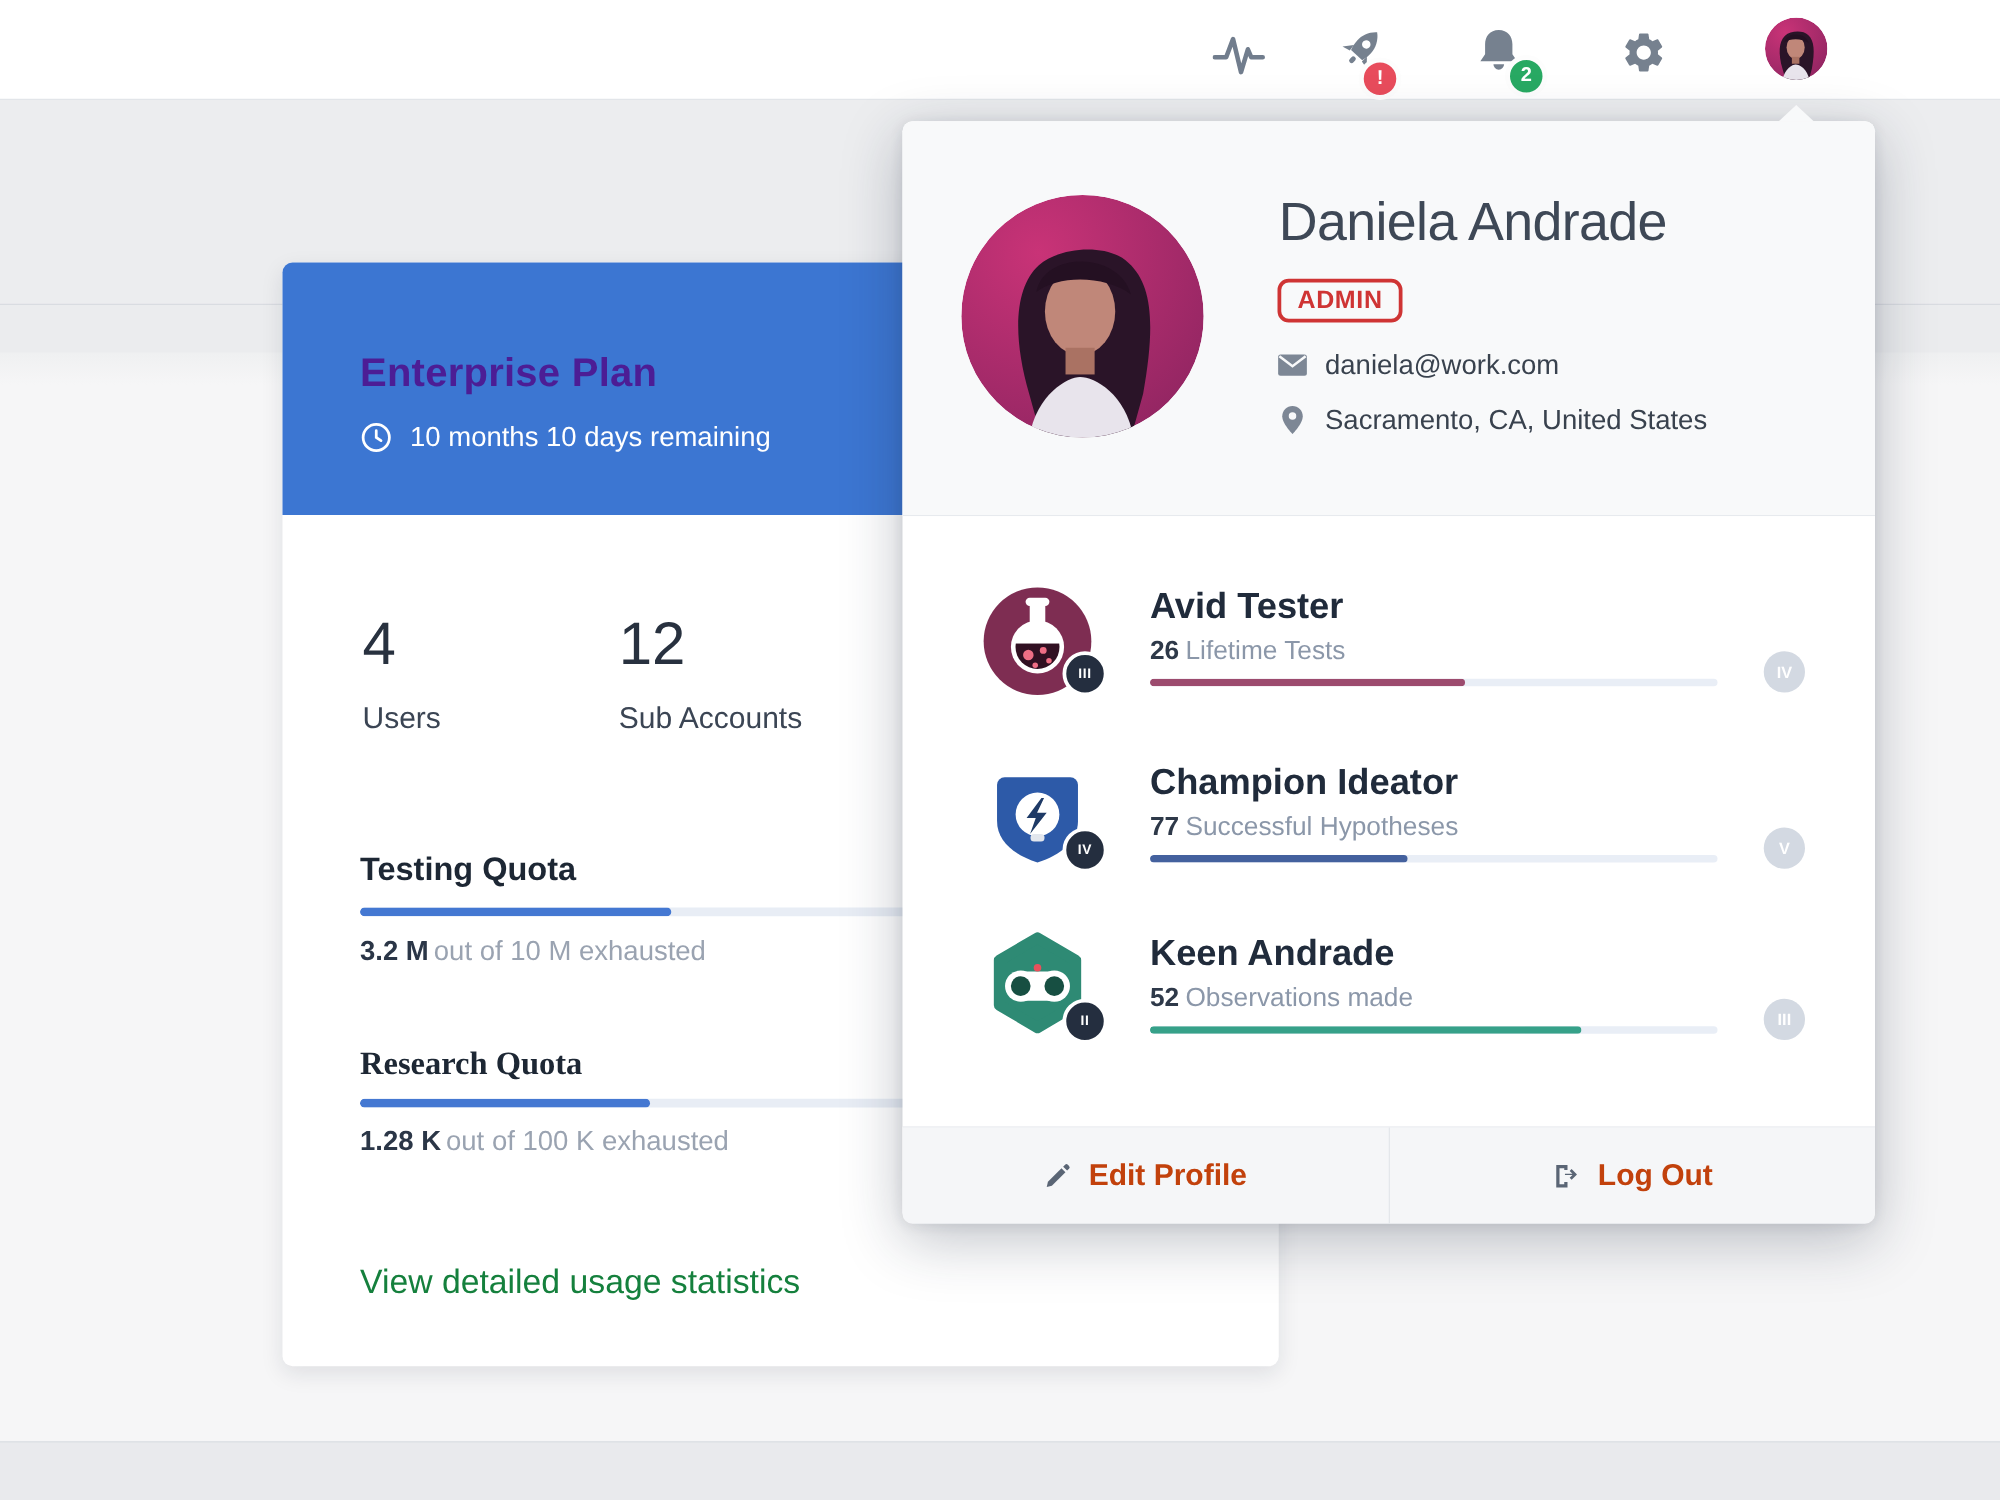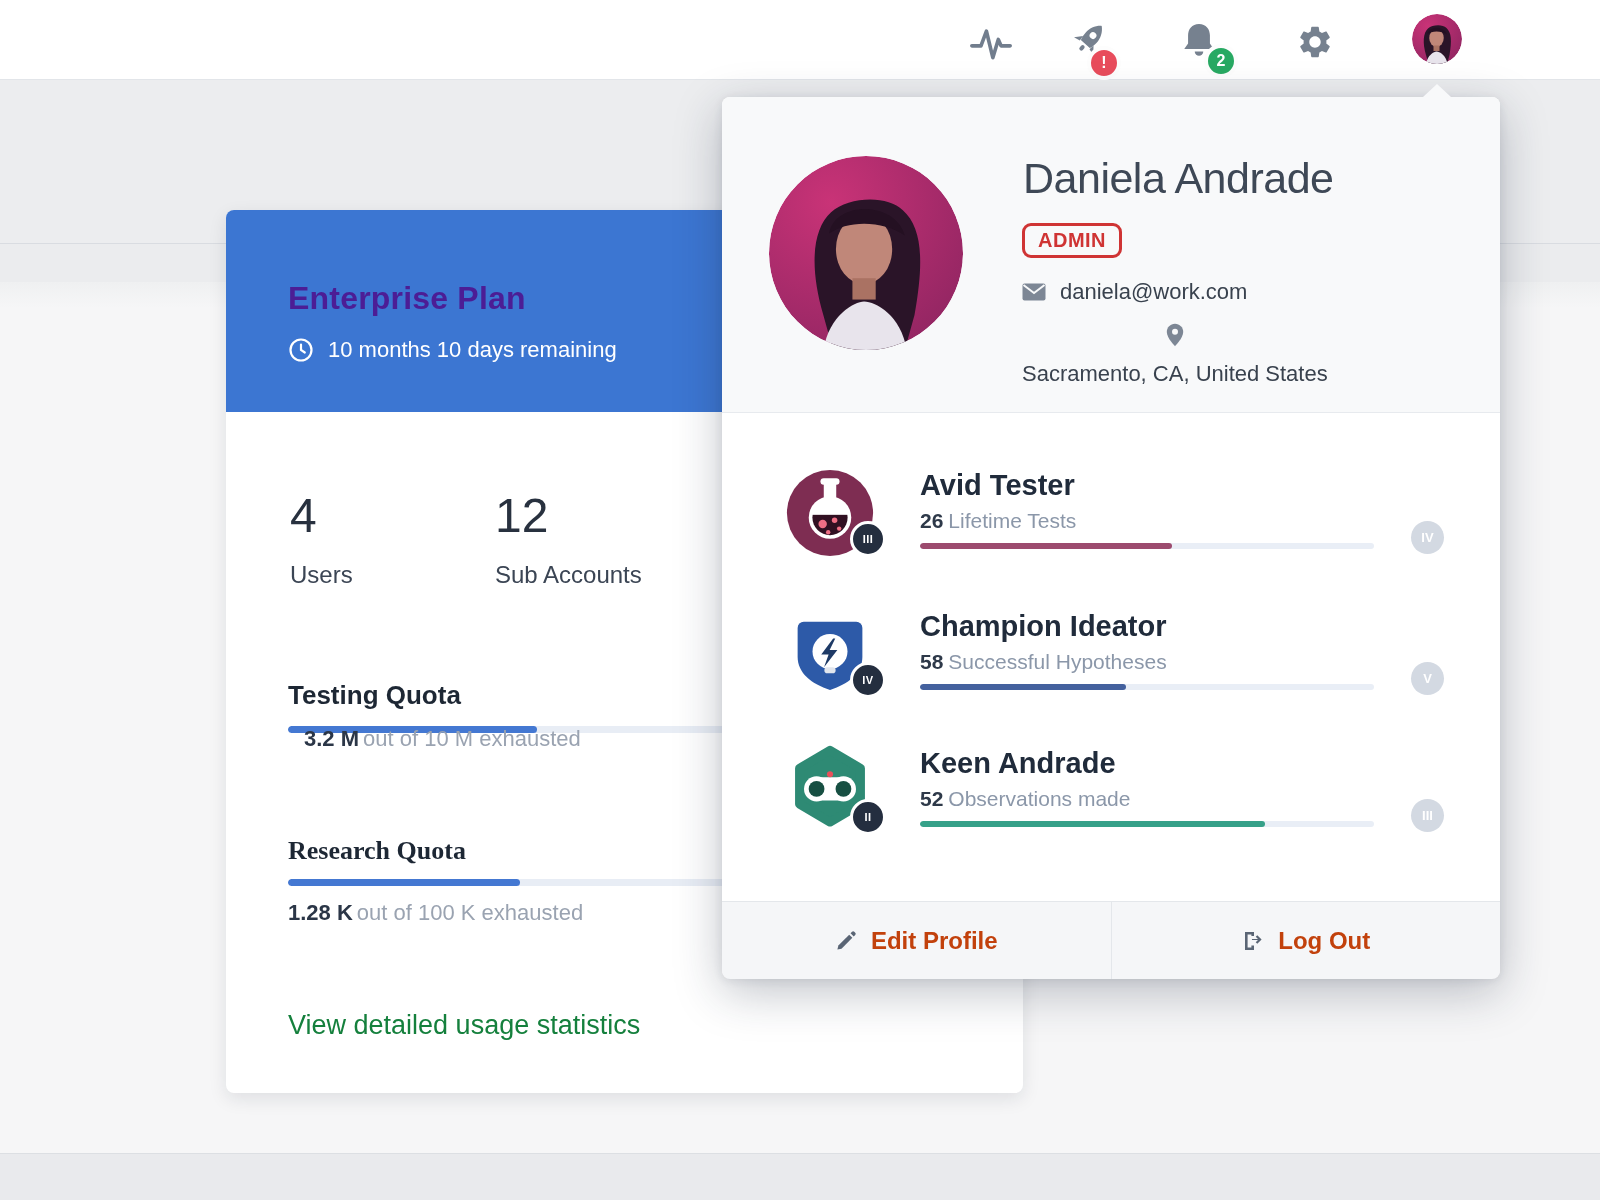--- a/index.html
+++ b/index.html
@@ -152,21 +152,21 @@
     </div>
     <div class="abs" style="left:269px;top:278px;">
       <div class="stat-num">12</div>
       <div class="stat-label">Sub Accounts</div>
     </div>
 
     <div class="abs quota-title" style="left:62px;top:470px;">Testing Quota</div>
     <div class="q-bar" style="top:516px;">
       <div class="q-fill" style="width: 37%; background: rgb(68, 120, 210);"></div>
     </div>
-    <div class="q-caption" style="top:516px;margin-left:16px;">
+    <div class="q-caption" style="top:538px;">
       <b>3.2 M</b><span>out of 10 M exhausted</span>
     </div>
 
     <div class="abs quota-title" style="left:62px;top:626px;font-family:Liberation Serif, serif;">Research Quota</div>
     <div class="q-bar" style="top:669px;">
       <div class="q-fill" style="width: 34.5%; background: rgb(68, 120, 210);"></div>
     </div>
     <div class="q-caption" style="top:690px;">
       <b>1.28 K</b><span>out of 100 K exhausted</span>
     </div>
@@ -195,21 +195,21 @@
     <div class="dd-contact" style="top:182px;">
       <span class="cicon">
         <svg width="24" height="18" viewBox="0 0 24 18">
           <rect x="0.5" y="0.5" width="23" height="17" rx="2" fill="#7d8795"></rect>
           <path d="M1.5 2 L12 10 L22.5 2" fill="none" stroke="#f8f9fa" stroke-width="2"></path>
         </svg>
       </span>
       <span>daniela@work.com</span>
     </div>
 
-    <div class="dd-contact" style="top:226px;flex-direction:column;">
+    <div class="dd-contact" style="top:226px;">
       <span class="cicon">
         <svg width="18" height="24" viewBox="0 0 18 24">
           <path d="M9 0.8 C4.4 0.8 0.8 4.4 0.8 9 c0 6 8.2 14.2 8.2 14.2 S17.2 15 17.2 9 C17.2 4.4 13.6 0.8 9 0.8 Z" fill="#7d8795"></path>
           <circle cx="9" cy="8.8" r="3" fill="#f8f9fa"></circle>
         </svg>
       </span>
       <span>Sacramento, CA, United States</span>
     </div>
 
     <div class="ach-row" style="top:372px;">
@@ -247,21 +247,21 @@
         <svg viewBox="0 0 48 48" width="84" height="84">
           <path d="M9 5 h30 a3.5 3.5 0 0 1 3.5 3.5 V25 c0 9.5-8 15.5-18.5 19 C13.5 40.5 5.5 34.5 5.5 25 V8.5 A3.5 3.5 0 0 1 9 5 Z" fill="#2d5aa8"></path>
           <circle cx="24" cy="22" r="10" fill="#ffffff"></circle>
           <rect x="20.8" y="31" width="6.4" height="3.4" rx="1.6" fill="#e2e6ed"></rect>
           <path d="M25.8 14.5 L19 23.7 h4.2 L20.6 31 l7.6-9.8 h-4.4 l3.2-6.7 Z" fill="#1e3a66"></path>
         </svg>
       </div>
       <div class="ach-minibadge">IV</div>
       <div class="ach-title">Champion Ideator</div>
       <div class="ach-sub">
-        <b>58</b><span>Successful Hypotheses</span>
+        <b>77</b><span>Successful Hypotheses</span>
       </div>
       <div class="ach-bar">
         <div class="ach-fill" style="width: 45.3%; background: rgb(68, 97, 158);"></div>
       </div>
       <div class="ach-next">V</div>
     </div>
 
     <div class="ach-row" style="top:650px;">
       <div class="ach-icon" style="left:65px;top:-2px;width:86px;height:86px;">
         <svg viewBox="0 0 48 48" width="86" height="86">

